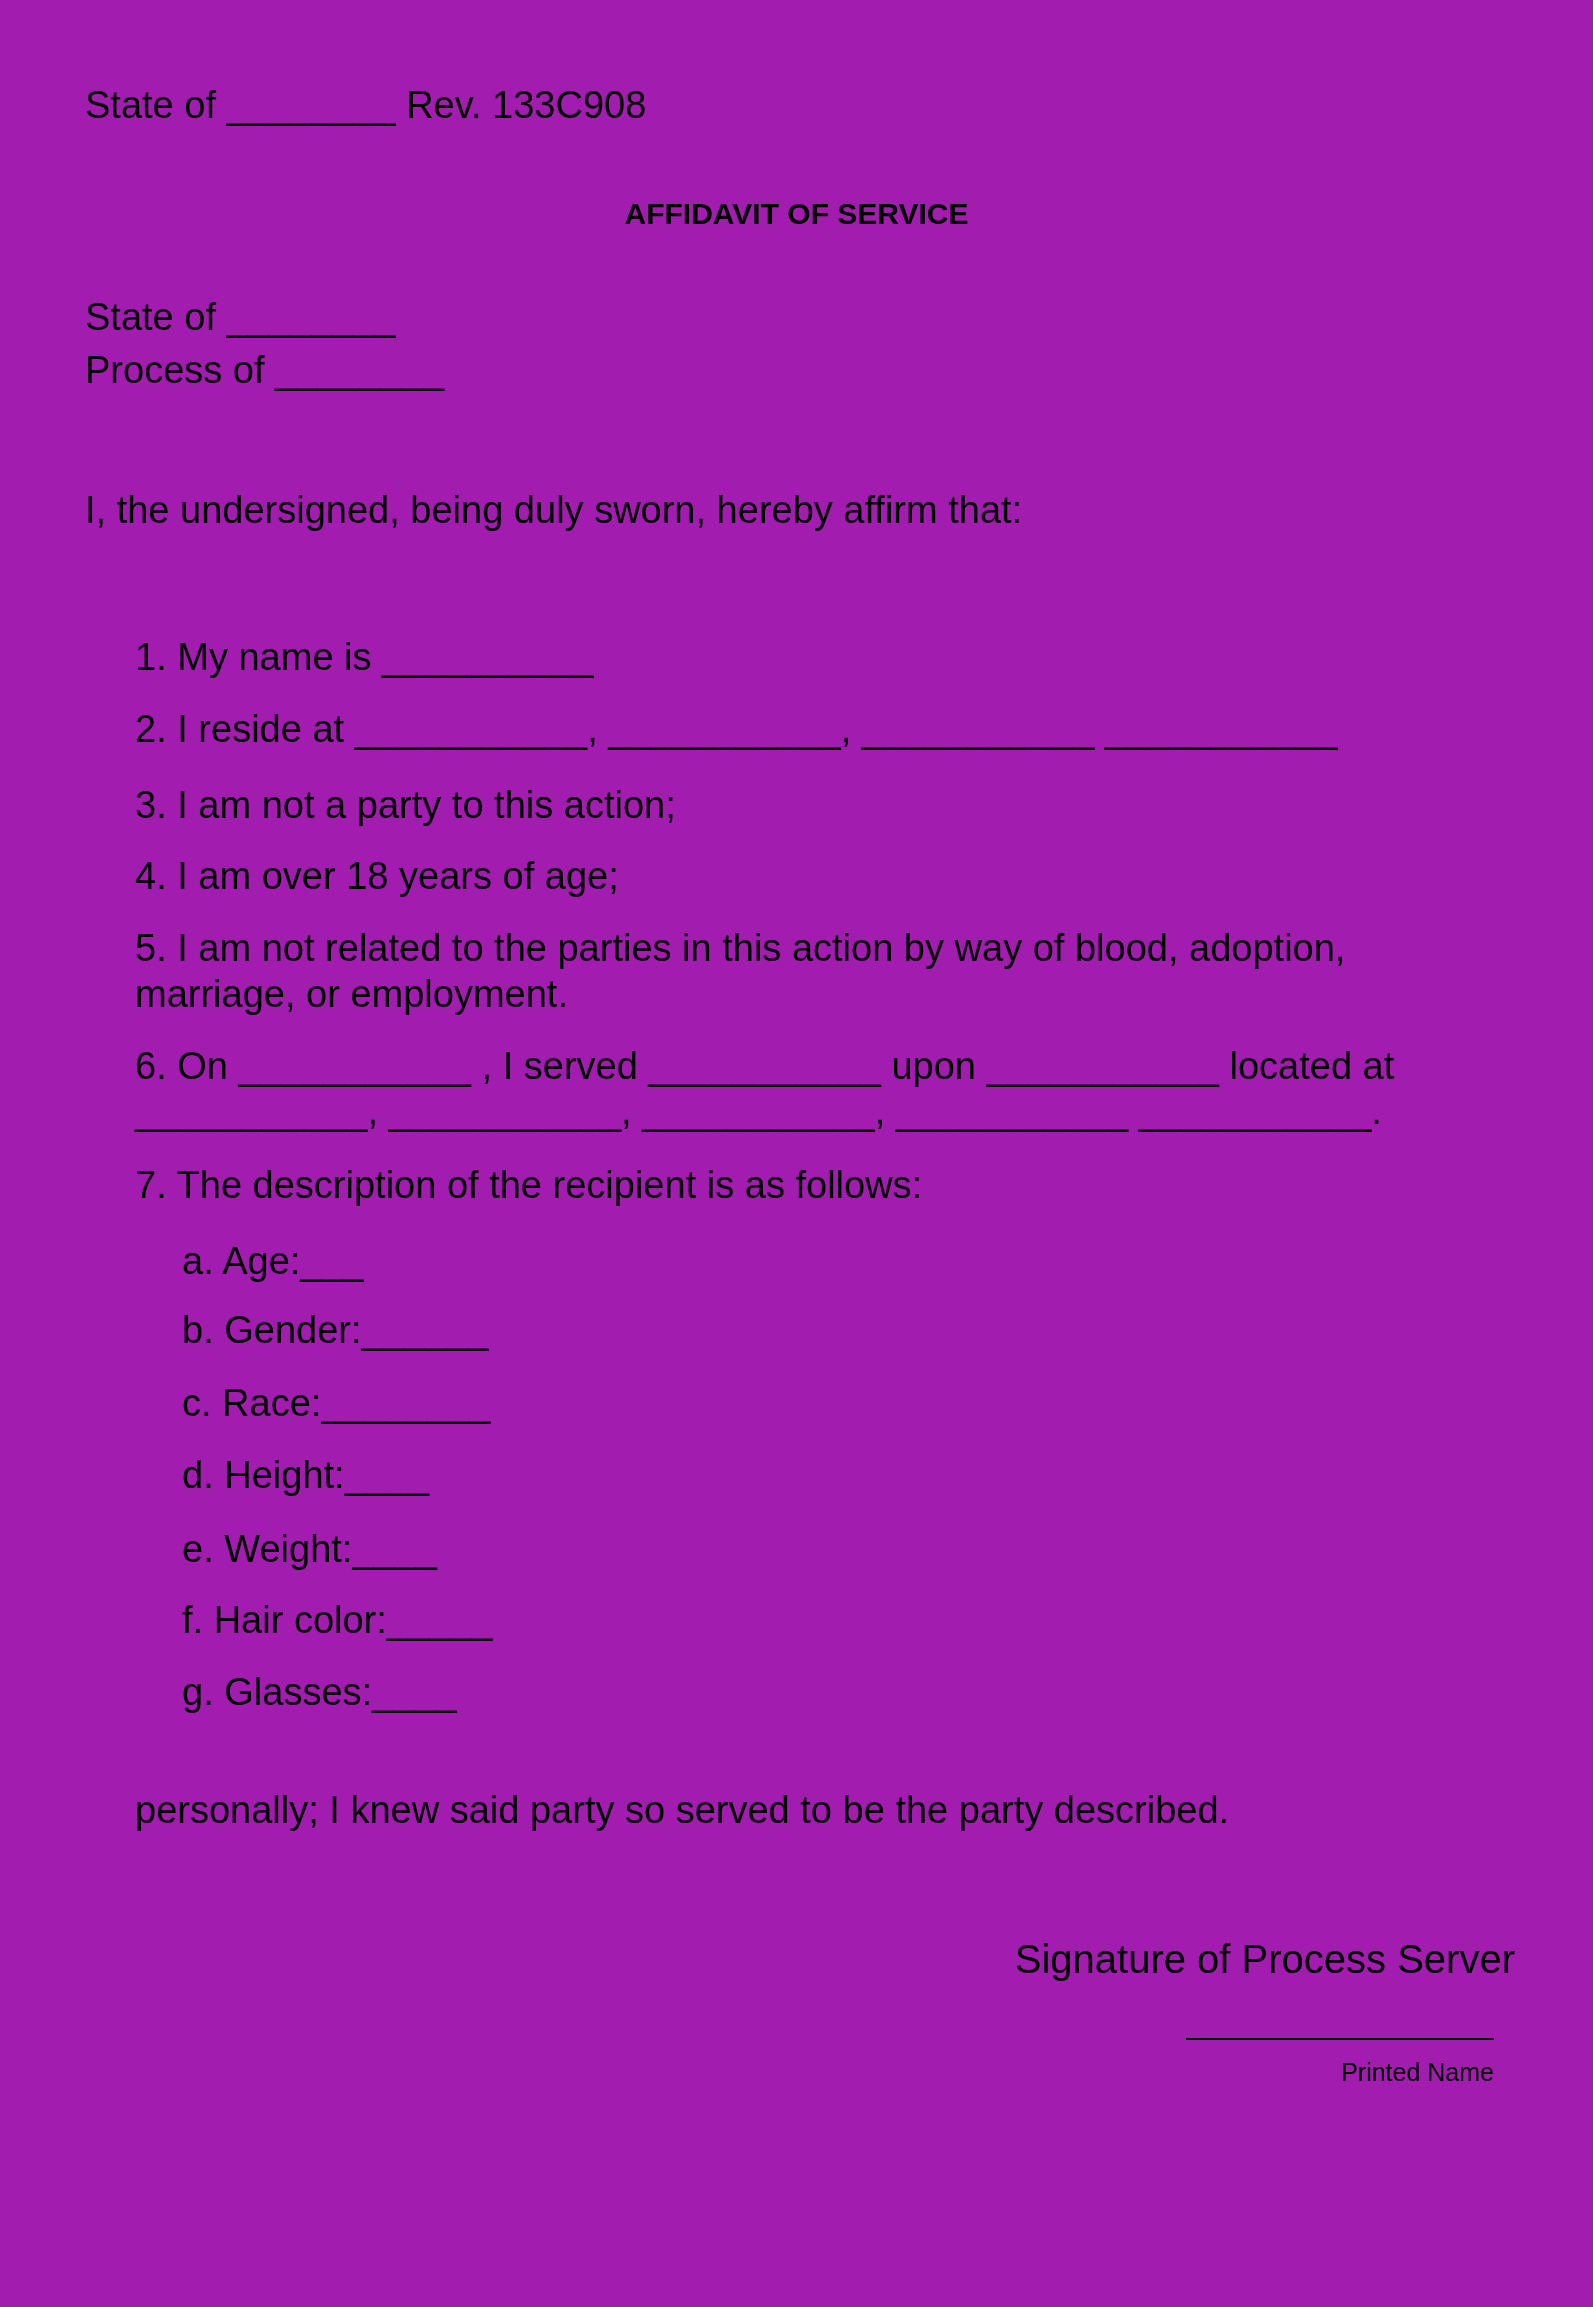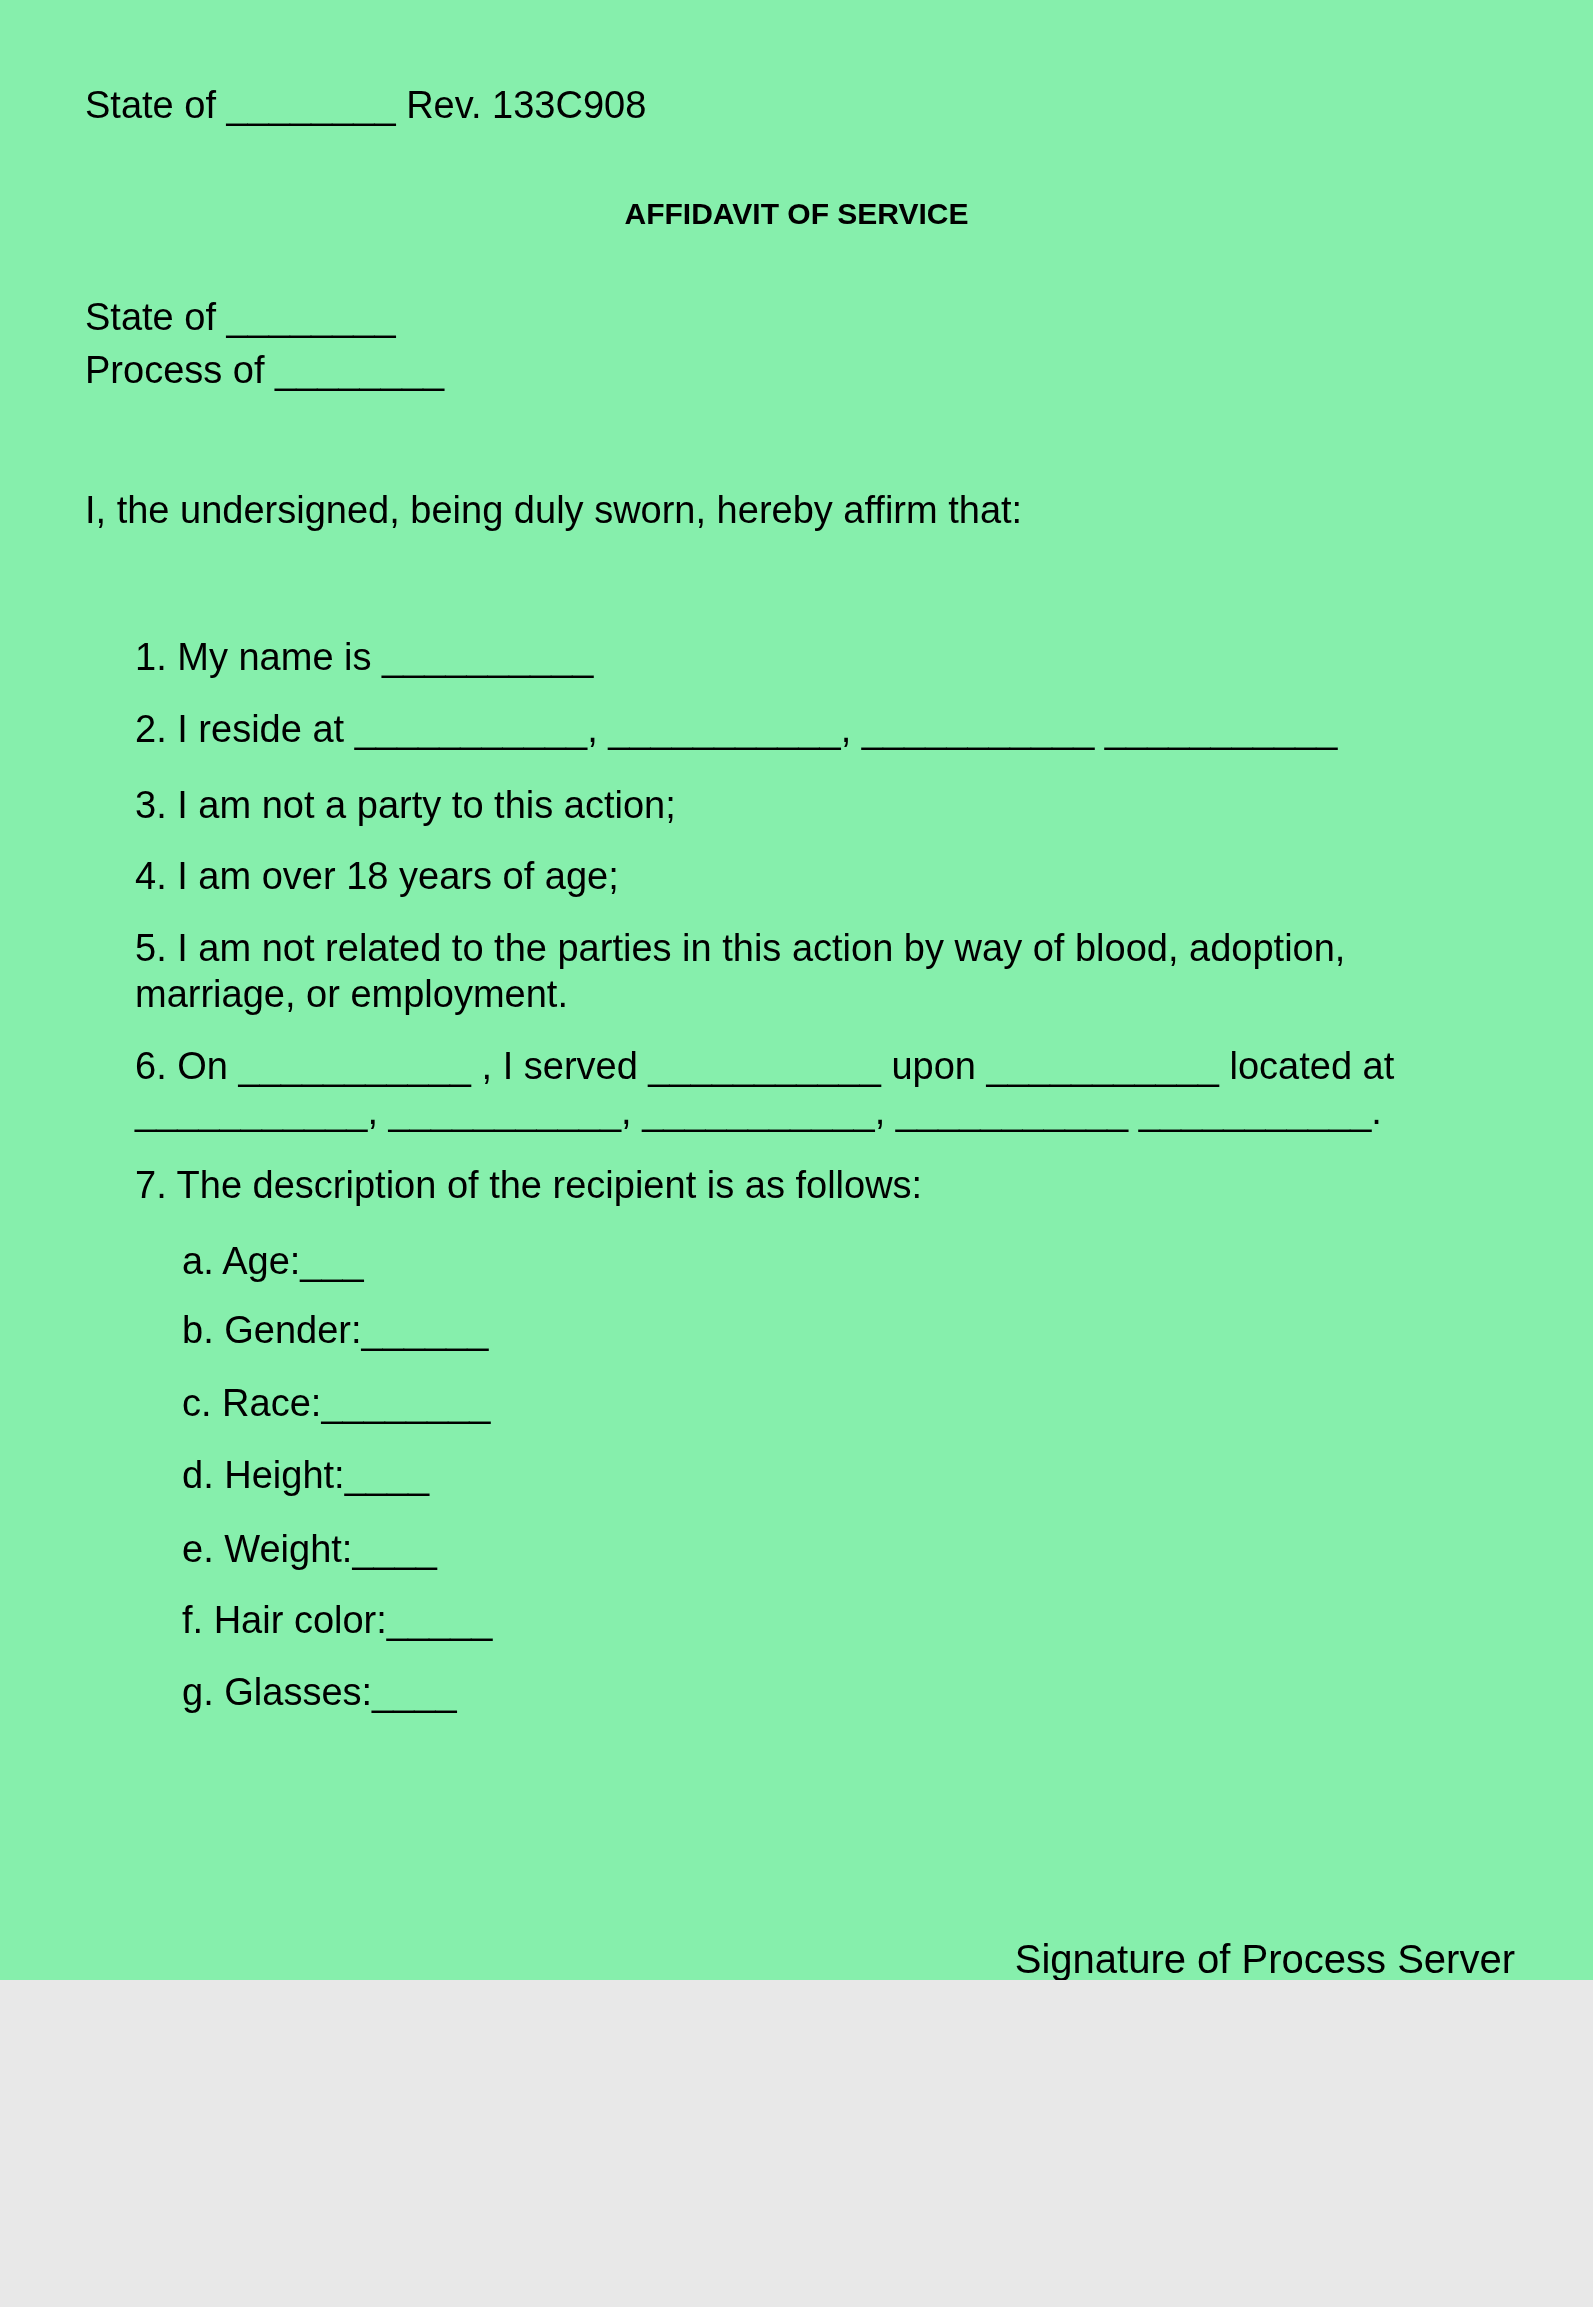--- a/index.html
+++ b/index.html
@@ -1,20 +1,20 @@
 <!DOCTYPE html>
 <html style="font-size:13.2px"><head>
 <meta charset="utf-8">
 <style>
   html,body{margin:0;padding:0;background:#e8e8e8;}
   .page{
     position:relative;
     width:1593px;
-    height:1980px;
-    background:#86efac;
+    height:2307px;
+    background:#a21caf;
     font-family:"Liberation Sans","DejaVu Sans",sans-serif;
     font-size:38px;
     line-height:45px;
     color:#000000;
     overflow:hidden;
   }
   .t{
     position:absolute;
     white-space:pre;
   }
@@ -89,20 +89,21 @@
 
   <div class="t subitem" style="top:1453px">d. Height:____</div>
 
   <div class="t subitem" style="top:1527px">e. Weight:____</div>
 
   <div class="t subitem" style="top:1598px">f. Hair color:_____</div>
 
   <div class="t subitem" style="top:1670px">g. Glasses:____</div>
 
 
+  <div class="t item" style="top:1788px">personally; I knew said party so served to be the party described.</div>
 
   <div class="t sig-label" style="top:1936px">Signature of Process Server</div>
 
   <div class="sig-line"></div>
 
   <div class="t printed-name" style="top:2057px">Printed Name</div>
 
 </div>
 
 

